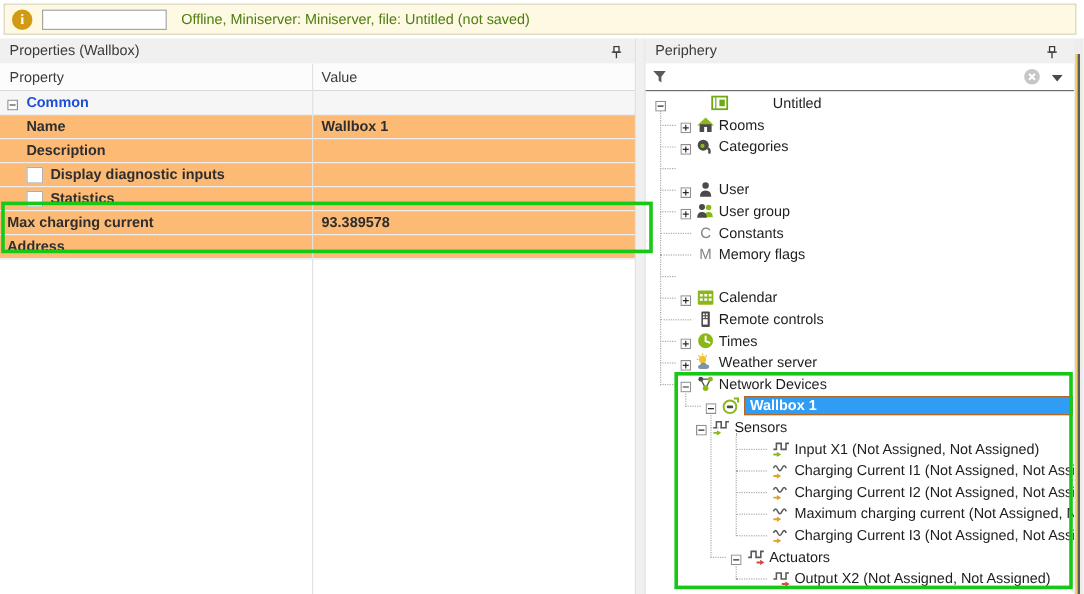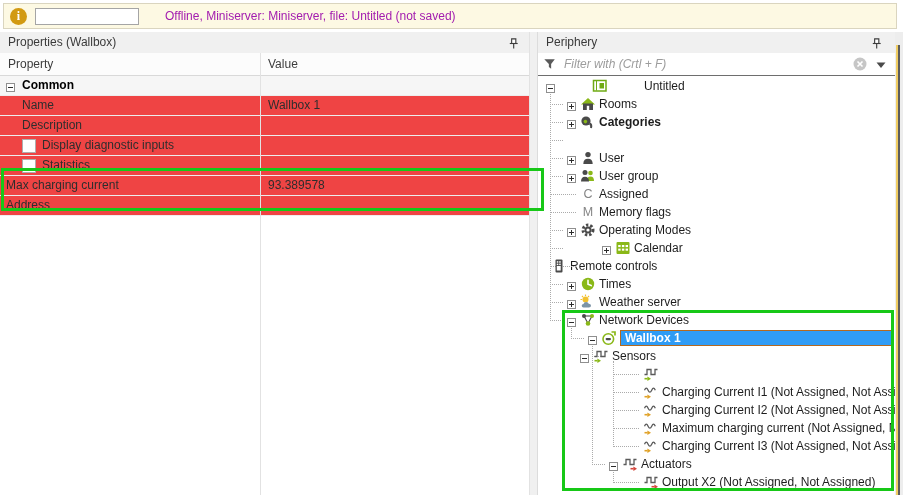--- a/index.html
+++ b/index.html
@@ -17,39 +17,39 @@
   }
   .info-badge{
     width:17px;height:17px;border-radius:50%;background:#d29a12;
     color:#fff;font-weight:bold;font-size:12px;text-align:center;line-height:17px;
     margin-left:6px;flex:none;font-family:"Liberation Serif",serif;
   }
   .topbar input{
     margin-left:8px;width:98px;height:15px;border:1px solid #a5a5a5;
     font-family:"Liberation Sans",sans-serif;font-size:11px;padding:0 2px;background:#fff;
   }
-  .topbar .status{margin-left:26px;color:#a21caf;}
+  .topbar .status{margin-left:12px;color:#4d7c0f;}
   
   .panel-title{
     height:21px;background:#f0f0f0;color:#3a3a3a;
     line-height:21px;padding-left:8px;position:relative;
   }
   .pin{position:absolute;top:4px;width:13px;height:13px;cursor:pointer;}
   
   .left-panel{position:absolute;left:0;top:32px;width:530px;height:463px;background:#fff;}
   .colheader{
     position:relative;height:22px;background:#fcfcfc;border-bottom:1px solid #d9d9d9;
     color:#3c3c3c;
   }
   .colheader .c1{position:absolute;left:8px;line-height:22px;}
   .colheader .c2{position:absolute;left:268px;line-height:22px;}
   .vdivider{position:absolute;left:260px;top:21px;bottom:0;width:1px;background:#e2e2e2;}
   .right-edge{position:absolute;left:529px;top:0;bottom:0;width:1px;background:#e2e2e2;}
-  .prow{position:relative;height:19px;border-bottom:1px solid #ededed;background:#ef4444;}
-  .prow.group{background:#f6f6f6;font-weight:bold;color:#000000;}
+  .prow{position:relative;height:19px;border-bottom:1px solid #ededed;background:#fdba74;font-weight:bold;}
+  .prow.group{background:#f6f6f6;font-weight:bold;color:#1d4ed8;}
   .plabel{position:absolute;top:0;line-height:18px;white-space:nowrap;}
   .pvalue{position:absolute;left:268px;top:0;line-height:18px;white-space:nowrap;}
   .gexp{position:absolute;left:6px;top:5px;width:9px;height:9px;}
   .checkbox{
     position:absolute;left:22px;top:3px;width:12px;height:12px;
     border:1px solid #aeaeae;background:#fff;box-sizing:content-box;
   }
   
   .splitter{position:absolute;left:530px;top:32px;width:7px;height:463px;background:#f0f0f0;}
   
@@ -169,21 +169,20 @@
           </g>
         </svg>
     </span>
   </div>
   <div class="filter-row">
     <span class="funnel">
       <svg viewBox="0 0 16 16" width="14" height="14">
           <path d="M1.5 2.5 h12 L9.3 8 v5.5 L6.7 11.5 V8 Z" fill="#5a5a5a"></path>
         </svg>
     </span>
-    <input placeholder="Filter with (Crtl + F)" style="">
     <span class="clear-btn">
       <svg viewBox="0 0 14 14" width="14" height="14">
           <circle cx="7" cy="7" r="6.5" fill="#c6c6c6"></circle>
       <path d="M4.5 4.5 l5 5 M9.5 4.5 l-5 5" stroke="#fff" stroke-width="1.6"></path>
         </svg>
     </span>
     <span class="drop-btn">
       <svg viewBox="0 0 12 10" width="12" height="10">
           <path d="M1.5 2.5 h9 L6 8 Z" fill="#4a4a4a"></path>
         </svg>
@@ -235,21 +234,21 @@
             <line x1="2" y1="4.5" x2="7" y2="4.5" stroke="#2b2b2b"></line>
             <line x1="4.5" y1="2" x2="4.5" y2="7" stroke="#2b2b2b"></line>
           </svg></span>
         <span class="ticon"><svg viewBox="0 0 16 16" width="16" height="16">
             <path d="M1 8.5 L8 2 L15 8.5 L13 8.5 L13 8 L3 8 L3 8.5 Z" fill="#8ab818"></path>
             <rect x="3" y="7.5" width="10" height="6.5" fill="#4a4a4a"></rect>
             <rect x="6.8" y="9.8" width="2.4" height="4.2" fill="#fff"></rect>
           </svg></span>
         <span class="tlabel">Rooms</span>
       </div>
-      <div class="trow" style="top: 37px; padding-left: 29px; font-weight: bold;">
+      <div class="trow" style="top: 37px; padding-left: 29px;">
         <span class="texp"><svg viewBox="0 0 9 9" width="9" height="9">
             <rect x="0.5" y="0.5" width="8" height="8" fill="#fff" stroke="#8f8f8f"></rect>
             <line x1="2" y1="4.5" x2="7" y2="4.5" stroke="#2b2b2b"></line>
             <line x1="4.5" y1="2" x2="4.5" y2="7" stroke="#2b2b2b"></line>
           </svg></span>
         <span class="ticon"><svg viewBox="0 0 16 16" width="16" height="16">
             <circle cx="6" cy="7" r="4.6" fill="#4a4a4a"></circle>
             <circle cx="5.4" cy="7.6" r="1.8" fill="#8ab818"></circle>
             <path d="M9.5 9.5 q2.5 1 1.5 4.5" stroke="#4a4a4a" stroke-width="2" fill="none"></path>
           </svg></span>
@@ -283,62 +282,49 @@
               <path d="M1 13.5 q0-4.8 4-4.8 q4 0 4 4.8 Z"></path>
             </g>
           </svg></span>
         <span class="tlabel">User group</span>
       </div>
       <div class="trow" style="top: 109px; padding-left: 29px;">
         <span class="tspacer"></span>
         <span class="ticon"><svg viewBox="0 0 16 16" width="16" height="16">
             <text x="8" y="12" font-size="12.5" fill="#858585" text-anchor="middle" font-family="Liberation Sans,sans-serif">C</text>
           </svg></span>
-        <span class="tlabel">Assigned</span>
+        <span class="tlabel">Constants</span>
       </div>
       <div class="trow" style="top: 127px; padding-left: 29px;">
         <span class="tspacer"></span>
         <span class="ticon"><svg viewBox="0 0 16 16" width="16" height="16">
             <text x="8" y="12" font-size="12.5" fill="#858585" text-anchor="middle" font-family="Liberation Sans,sans-serif">M</text>
           </svg></span>
         <span class="tlabel">Memory flags</span>
       </div>
-      <div class="trow" style="top: 145px; padding-left: 29px;">
-        <span class="texp"><svg viewBox="0 0 9 9" width="9" height="9">
-            <rect x="0.5" y="0.5" width="8" height="8" fill="#fff" stroke="#8f8f8f"></rect>
-            <line x1="2" y1="4.5" x2="7" y2="4.5" stroke="#2b2b2b"></line>
-            <line x1="4.5" y1="2" x2="4.5" y2="7" stroke="#2b2b2b"></line>
-          </svg></span>
-        <span class="ticon"><svg viewBox="0 0 16 16" width="16" height="16">
-            <circle cx="8" cy="8" r="5" fill="none" stroke="#4a4a4a" stroke-width="3" stroke-dasharray="2.3 1.9"></circle>
-            <circle cx="8" cy="8" r="3.5" fill="#4a4a4a"></circle>
-            <circle cx="8" cy="8" r="1.6" fill="#fff"></circle>
-          </svg></span>
-        <span class="tlabel">Operating Modes</span>
-      </div>
-      <div class="trow" style="top: 163px; padding-left: 29px; margin-left: 35px;">
+      <div class="trow" style="top: 163px; padding-left: 29px;">
         <span class="texp"><svg viewBox="0 0 9 9" width="9" height="9">
             <rect x="0.5" y="0.5" width="8" height="8" fill="#fff" stroke="#8f8f8f"></rect>
             <line x1="2" y1="4.5" x2="7" y2="4.5" stroke="#2b2b2b"></line>
             <line x1="4.5" y1="2" x2="4.5" y2="7" stroke="#2b2b2b"></line>
           </svg></span>
         <span class="ticon"><svg viewBox="0 0 16 16" width="16" height="16">
             <rect x="1.5" y="2" width="13" height="12" rx="1" fill="#8ab818"></rect>
             <g fill="#fff">
               <rect x="3.2" y="5" width="2.4" height="2.1"></rect>
               <rect x="6.9" y="5" width="2.4" height="2.1"></rect>
               <rect x="10.6" y="5" width="2.4" height="2.1"></rect>
               <rect x="3.2" y="8.6" width="2.4" height="2.1"></rect>
               <rect x="6.9" y="8.6" width="2.4" height="2.1"></rect>
               <rect x="10.6" y="8.6" width="2.4" height="2.1"></rect>
             </g>
           </svg></span>
         <span class="tlabel">Calendar</span>
       </div>
-      <div class="trow" style="top: 181px; ">
+      <div class="trow" style="top: 181px; padding-left: 29px;">
         <span class="tspacer"></span>
         <span class="ticon"><svg viewBox="0 0 16 16" width="16" height="16">
             <rect x="4.5" y="1.5" width="7" height="13" rx="1" fill="#4a4a4a"></rect>
             <g fill="#fff">
               <rect x="5.8" y="3.2" width="1.5" height="1.5"></rect>
               <rect x="8.2" y="3.2" width="1.5" height="1.5"></rect>
               <rect x="5.8" y="5.6" width="1.5" height="1.5"></rect>
               <rect x="8.2" y="5.6" width="1.5" height="1.5"></rect>
               <rect x="5.8" y="8" width="3.9" height="4.5"></rect>
             </g>
@@ -416,20 +402,21 @@
           </svg></span>
         <span class="tlabel">Sensors</span>
       </div>
       <div class="trow" style="top: 289px; padding-left: 92px;">
         <span class="tspacer"></span>
         <span class="ticon"><svg viewBox="0 0 16 16" width="16" height="16">
             <path d="M1.5 8.5 h2.5 v-5 h4 v5 h4 v-5 h2.5" stroke="#5a5a5a" stroke-width="1.3" fill="none"></path>
             <line x1="1.5" y1="12.7" x2="4.6" y2="12.7" stroke="#8ab818" stroke-width="1.6"></line>
             <path d="M4.4 10.5 L8 12.7 L4.4 14.9 Z" fill="#8ab818"></path>
           </svg></span>
+        <span class="tlabel">Input X1 (Not Assigned, Not Assigned)</span>
       </div>
       <div class="trow" style="top: 307px; padding-left: 92px;">
         <span class="tspacer"></span>
         <span class="ticon"><svg viewBox="0 0 16 16" width="16" height="16">
             <path d="M1.5 6.2 q1.8-4 3.6 0 q1.8 4 3.6 0 q1.8-4 3.6 0" stroke="#5a5a5a" stroke-width="1.3" fill="none"></path>
             <line x1="1.5" y1="12.7" x2="4.6" y2="12.7" stroke="#e0a126" stroke-width="1.6"></line>
             <path d="M4.4 10.5 L8 12.7 L4.4 14.9 Z" fill="#e0a126"></path>
           </svg></span>
         <span class="tlabel">Charging Current I1 (Not Assigned, Not Assigned)</span>
       </div>

